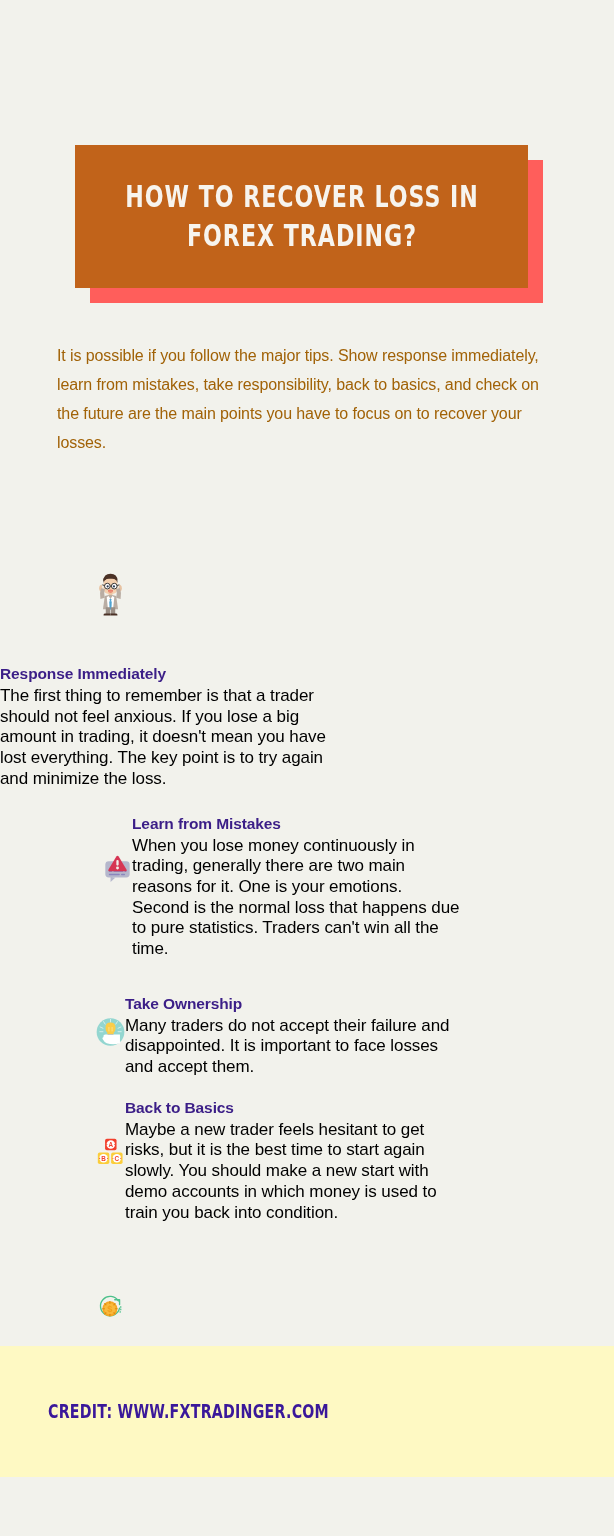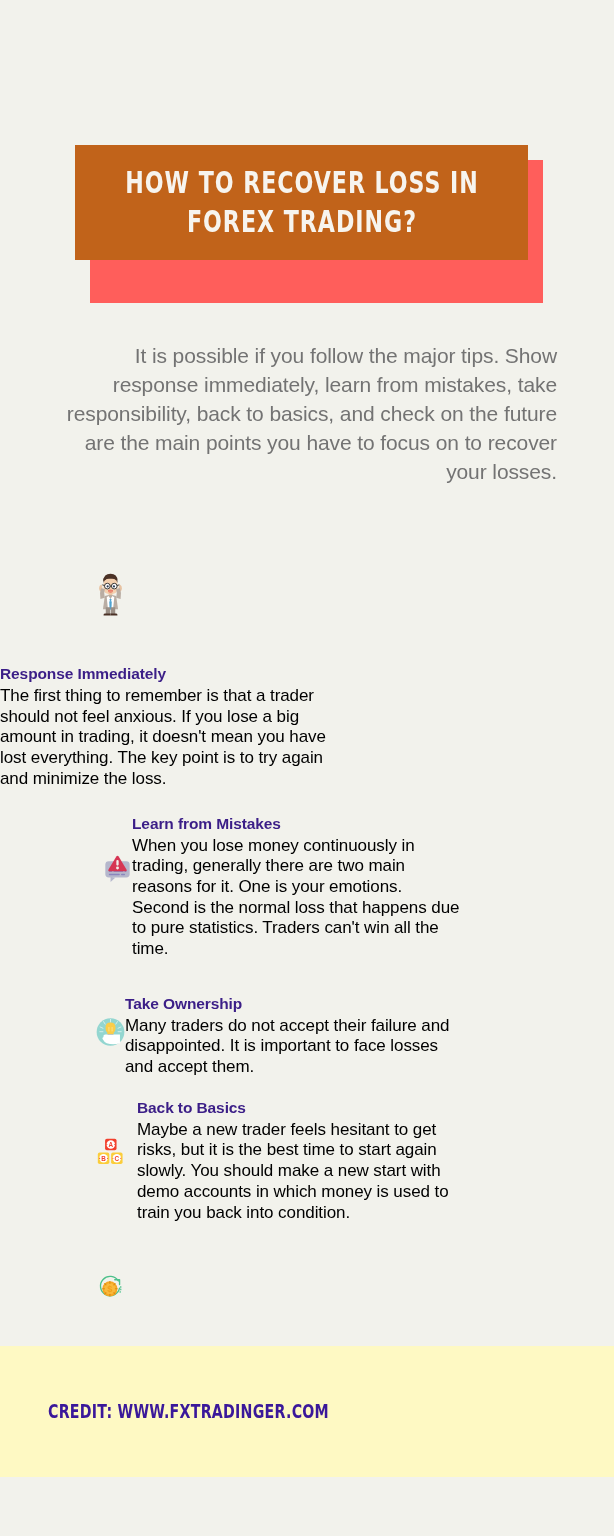--- a/index.html
+++ b/index.html
@@ -29,21 +29,21 @@
     top: 15px;
     width: 453px;
     height: 143px;
     background: #ff5e5b;
   }
   .banner-main {
     position: absolute;
     left: 75px;
     top: 0px;
     width: 453px;
-    height: 115px;
+    height: 143px;
     background: #c1631a;
     display: flex;
     align-items: center;
     justify-content: center;
   }
   .banner-title {
     color: #f7f4ee;
     font-family: "DejaVu Sans Condensed", "Liberation Sans Narrow", "Liberation Sans", sans-serif;
     font-weight: bold;
     font-size: 30px;
@@ -54,23 +54,23 @@
     transform: scaleX(0.82);
     width: 440px;
   }
 
   
   .intro {
     position: absolute;
     left: 57px;
     top: 341px;
     width: 500px;
-    text-align: right;
-    color: #737373;
-    font-size: 21px;
+    text-align: left;
+    color: #a16207;
+    font-size: 16px;
     line-height: 29px;
     letter-spacing: -0.1px;
   }
 
   
   .sections {
     position: absolute;
     left: 0;
     top: 520px;
     width: 614px;
@@ -106,21 +106,21 @@
     color: #000000;
     font-size: 17px;
     line-height: 20.7px;
     letter-spacing: -0.08px;
   }
 
   
   .s1 { margin-bottom: 24px; flex-direction: column; }
   .s2 { margin-bottom: 22px; padding-left: 7px; }
   .s3 { margin-bottom: 20px; align-items: flex-end; }
-  .s4 { margin-bottom: 12px; gap: 12px; }
+  .s4 { margin-bottom: 32px; }
 
   .icon-svg { display: block; }
 
   
   .footer {
     position: absolute;
     left: 0;
     top: 1346px;
     width: 614px;
     height: 131px;

